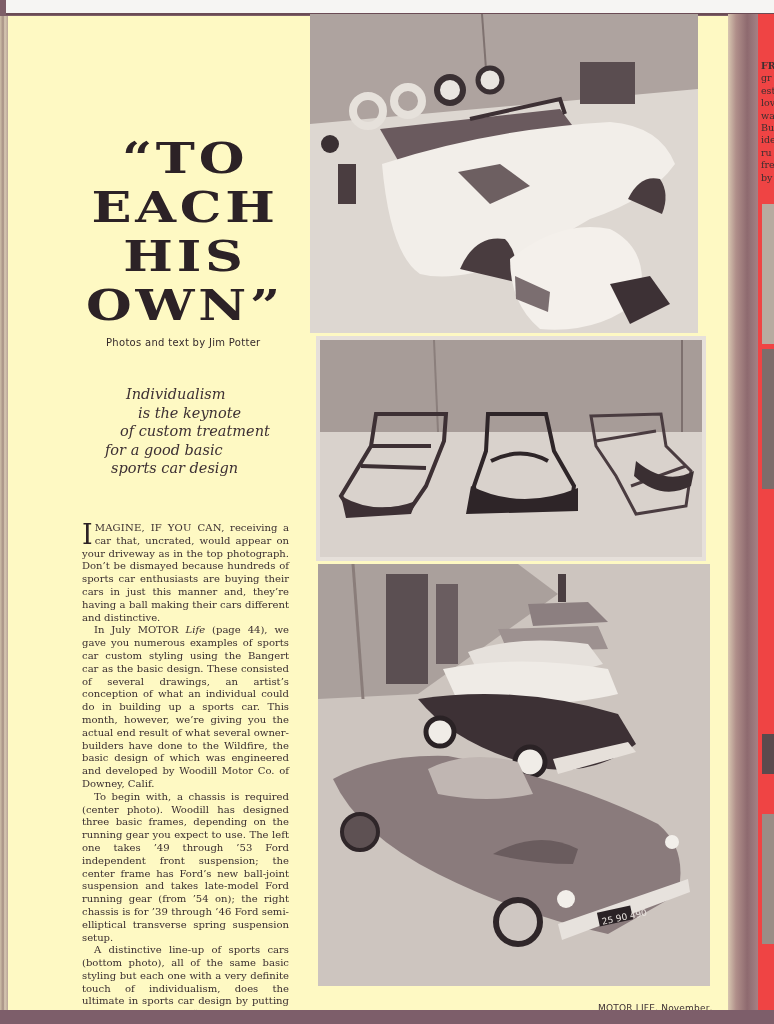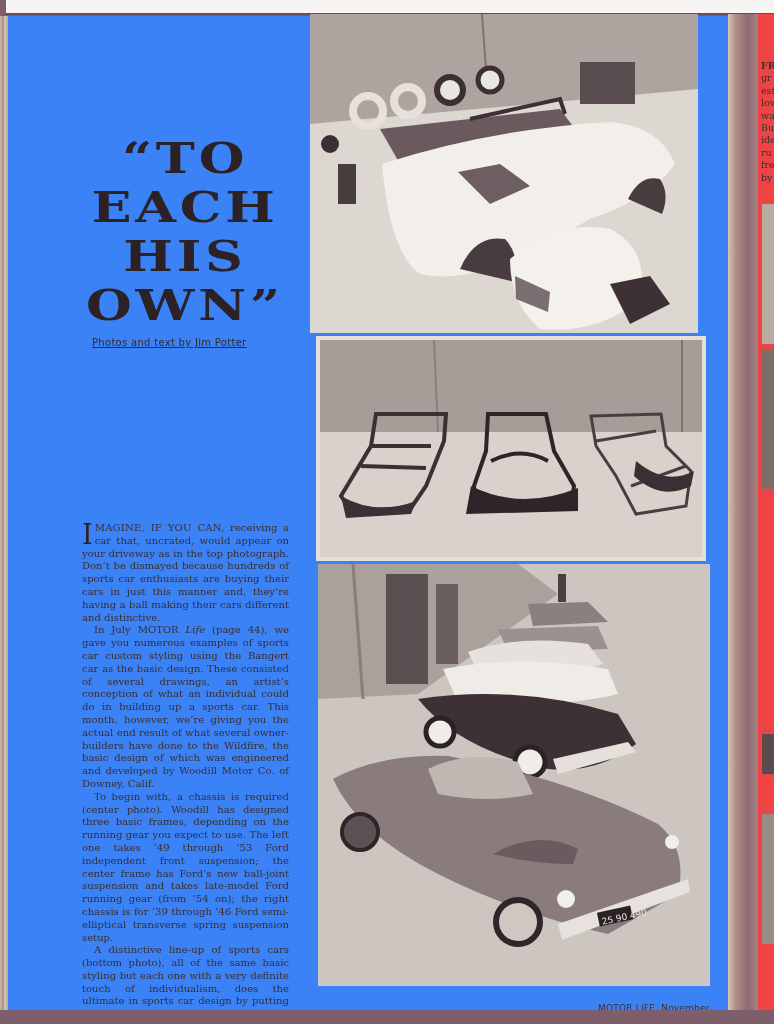--- a/index.html
+++ b/index.html
@@ -4,21 +4,21 @@
 <style>
   * { box-sizing: border-box; margin: 0; padding: 0; }
   html, body { width: 774px; height: 1024px; overflow: hidden; background: #8a6a72; }
   .scan {
     position: absolute; left: 0; top: 0; width: 774px; height: 1024px;
     background: #7e5f68;
   }
   .topstrip { position: absolute; left: 6px; top: 0; width: 768px; height: 15px; background: #f6f5f3; border-bottom: 2px solid #6b4c55; }
   .page {
     position: absolute; left: 6px; top: 16px; width: 730px; height: 996px;
-    background: #3b82f6;
+    background: #fef9c3;
   }
   .page-edge { position: absolute; left: 0; top: 16px; width: 8px; height: 996px;
     background: linear-gradient(90deg, #cfbfa8 0, #a48e82 40%, #d8c9b3 60%, #b9a596 100%); }
   .gutter {
     position: absolute; left: 728px; top: 14px; width: 32px; height: 998px;
     background: linear-gradient(90deg, #d7c6b0 0%, #b08f8a 25%, #8e6a6f 60%, #a88588 100%);
   }
   .nextpage {
     position: absolute; left: 758px; top: 14px; width: 16px; height: 998px;
     background: #ef4444;
@@ -39,22 +39,22 @@
   .col {
     position: absolute; left: 0; top: 0; width: 310px; height: 996px;
   }
   .title {
     position: absolute; left: 64px; top: 118px; width: 230px;
     font-family: "DejaVu Serif", serif; font-weight: bold; color: #2c2226;
     font-size: 42px; line-height: 49px; text-align: center; letter-spacing: 3px;
   }
   .title .line { display: block; transform: scaleX(1.25); transform-origin: center; }
   .byline {
-    position: absolute; left: 86px; top: 321px; width: 200px;
-    font-family: "DejaVu Sans", sans-serif; font-size: 10px; color: #352a2c; letter-spacing: 0.3px; text-decoration: underline;
+    position: absolute; left: 100px; top: 321px; width: 200px;
+    font-family: "DejaVu Sans", sans-serif; font-size: 10px; color: #352a2c; letter-spacing: 0.3px;
   }
   .deck {
     position: absolute; left: 92px; top: 369px; width: 200px;
     font-family: "DejaVu Serif", serif; font-style: italic; font-size: 14.5px; line-height: 18.5px; color: #3d3034;
   }
   .deck span { display: block; white-space: nowrap; }
   .deck .d0 { padding-left: 28px; }
   .deck .d1 { padding-left: 40px; }
   .deck .d2 { padding-left: 22px; }
   .deck .d3 { padding-left: 7px; }
@@ -96,20 +96,27 @@
     <div class="col">
       <h1 class="title">
         <span class="line">“TO</span>
         <span class="line">EACH</span>
         <span class="line">HIS</span>
         <span class="line">OWN”</span>
       </h1>
 
       <div class="byline">Photos and text by Jim Potter</div>
 
+      <div class="deck">
+        <span class="d0">Individualism</span>
+        <span class="d1">is the keynote</span>
+        <span class="d2">of custom treatment</span>
+        <span class="d3">for a good basic</span>
+        <span class="d4">sports car design</span>
+      </div>
 
       <div class="body">
         <p class="first"><span class="dropcap">I</span><span class="caps">MAGINE, IF YOU CAN,</span><span> receiving a car that, uncrated, would appear on your driveway as in the top photograph. Don’t be dismayed because hundreds of sports car enthusiasts are buying their cars in just this manner and, they’re hav­ing a ball making their cars different and distinctive.</span></p>
         <p><span>In July MOTOR </span><i>Life</i><span> (page 44), we gave you numerous examples of sports car custom styling using the Bangert car as the basic design. These consisted of sev­eral drawings, an artist’s conception of what an individual could do in building up a sports car. This month, however, we’re giving you the actual end result of what several owner-builders have done to the Wildfire, the basic design of which was engineered and developed by Woodill Motor Co. of Downey, Calif.</span></p>
         <p>To begin with, a chassis is required (center photo). Woodill has designed three basic frames, depending on the running gear you expect to use. The left one takes ’49 through ’53 Ford independ­ent front suspension; the center frame has Ford’s new ball-joint suspension and takes late-model Ford running gear (from ’54 on); the right chassis is for ’39 through ’46 Ford semi-elliptical trans­verse spring suspension setup.</p>
         <p>A distinctive line-up of sports cars (bottom photo), all of the same basic styling but each one with a very definite touch of individualism, does the ultimate in sports car design by putting each car in a class of “to each his own.”</p>
       </div>
 
       <div class="folio">28</div>
     </div>

